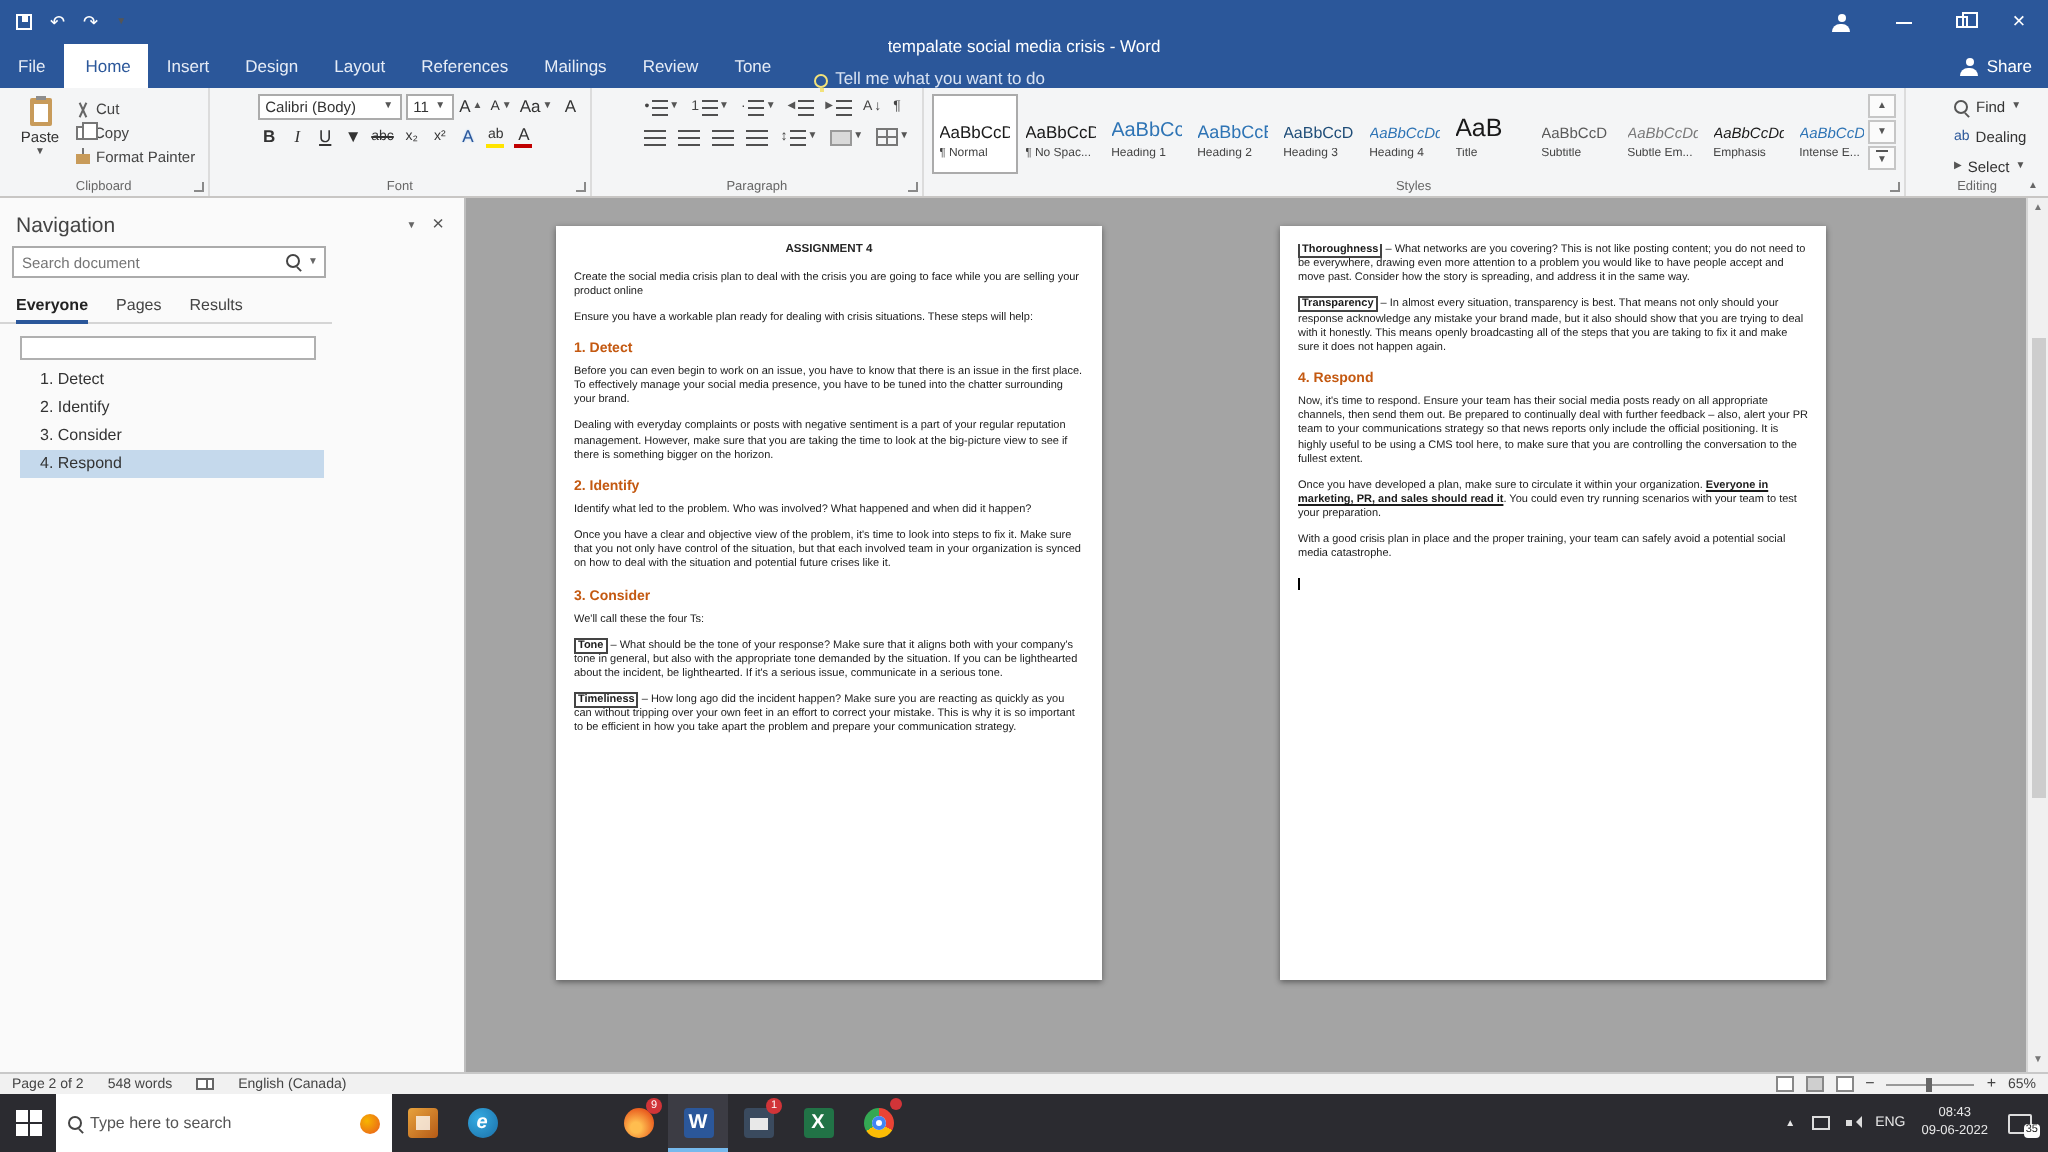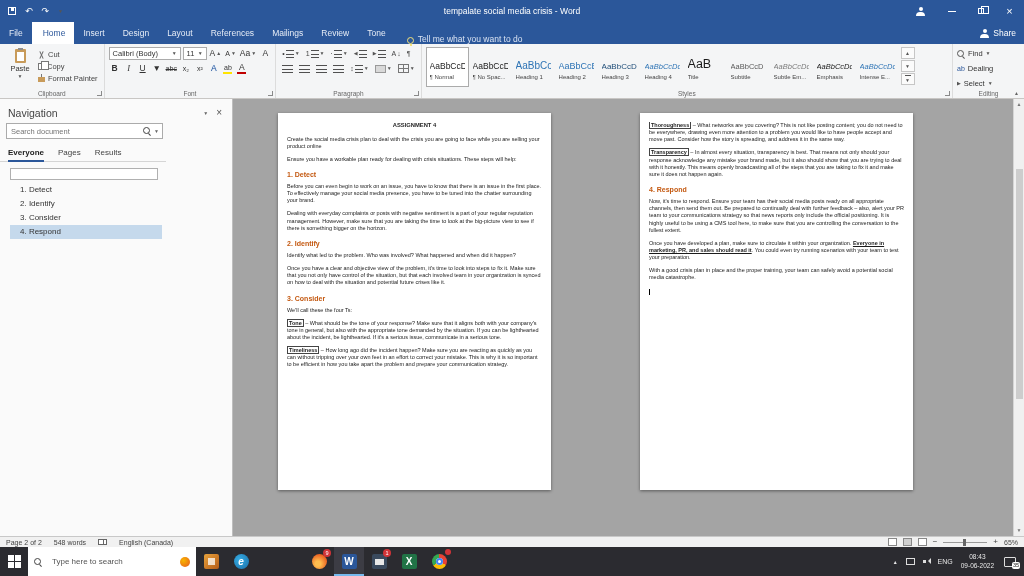--- a/index.html
+++ b/index.html
@@ -5,21 +5,21 @@
   * { margin:0; padding:0; box-sizing:border-box; }
   html,body { width:1024px; height:576px; overflow:hidden; }
   body { font-family:"Liberation Sans","DejaVu Sans",sans-serif; position:relative; background:#A4A4A4; }
 
   
   .titlebar{position:absolute;top:0;left:0;width:100%;height:22px;background:#2B579A;color:#fff;z-index:5;}
   .qat{position:absolute;left:8px;top:0;height:22px;display:flex;align-items:center;gap:9px;}
   .qbtn{font-size:9px;color:#fff;line-height:1;}
   .i-save{width:8px;height:8px;border:1px solid #fff;position:relative;}
   .i-save::after{content:"";position:absolute;top:0;left:2px;width:3px;height:3px;background:#fff;}
-  .wtitle{position:absolute;left:150px;right:150px;top:0;height:22px;line-height:22px;text-align:center;font-size:8.5px;color:#fff;white-space:nowrap;overflow:hidden;}
+  .wtitle{position:absolute;left:150px;right:150px;top:12px;height:22px;line-height:22px;text-align:center;font-size:8.5px;color:#fff;white-space:nowrap;overflow:hidden;}
   .wright{position:absolute;right:0;top:0;height:22px;display:flex;align-items:center;}
   .i-person{width:9px;height:9px;position:relative;margin:0 12px;}
   .i-person::before{content:"";position:absolute;top:0;left:2.5px;width:4px;height:4px;border-radius:50%;background:#fff;}
   .i-person::after{content:"";position:absolute;bottom:0;left:0;width:9px;height:4px;border-radius:4px 4px 0 0;background:#fff;}
   .wbtn{width:29px;height:22px;display:flex;align-items:center;justify-content:center;font-size:11px;color:#fff;}
   .i-min{width:8px;height:1px;background:#fff;display:block;}
   .i-restore{width:6px;height:6px;border:1px solid #fff;position:relative;display:block;}
   .i-restore::before{content:"";position:absolute;top:-3px;left:2px;width:6px;height:6px;border:1px solid #fff;}
 
   
@@ -49,21 +49,21 @@
   .clip-col{display:flex;flex-direction:column;gap:1px;padding:2px 2px;}
   .crow{display:flex;align-items:center;gap:3px;height:11px;font-size:7.5px;color:#444;white-space:nowrap;}
   .i-cut{width:7px;height:8px;position:relative;}
   .i-cut::before,.i-cut::after{content:"";position:absolute;top:0;left:3px;width:1px;height:8px;background:#666;}
   .i-cut::before{transform:rotate(25deg);} .i-cut::after{transform:rotate(-25deg);}
   .i-copy{width:6px;height:7px;border:1px solid #777;background:#fff;position:relative;}
   .i-copy::after{content:"";position:absolute;top:-3px;left:2px;width:6px;height:7px;border:1px solid #777;background:#fff;}
   .i-fp{width:7px;height:5px;background:#C89B5A;position:relative;margin-top:2px;}
   .i-fp::before{content:"";position:absolute;top:-3px;left:3px;width:1px;height:3px;background:#777;}
 
-  .fg{display:flex;flex-direction:column;gap:2px;}
+  .fg{display:flex;flex-direction:column;gap:2px;margin-left:20px;}
   .frow{display:flex;align-items:center;gap:2px;}
   .combo{height:13px;background:#fff;border:1px solid #ABABAB;font-size:7.5px;color:#333;display:flex;align-items:center;justify-content:space-between;padding:0 3px;gap:2px;white-space:nowrap;}
   .combo.name{width:72px;} .combo.size{width:24px;}
   .fbtn{height:13px;min-width:12px;display:flex;align-items:center;justify-content:center;font-size:8.5px;color:#333;padding:0 1px;gap:1px;line-height:1;}
   .fbtn.col{flex-direction:column;gap:0;}
   .bar{display:block;width:9px;height:2px;margin-top:1px;}
   .bar.red{background:#C00000;} .bar.yellow{background:#FFE400;}
   .fb-b{font-weight:bold;} .fb-i{font-style:italic;font-family:"Liberation Serif",serif;} .fb-u{text-decoration:underline;}
   .fb-strike{text-decoration:line-through;font-size:7px;} .fb-small{font-size:7px;}
   .fb-fx{color:#2B579A;text-shadow:0 0 1px #9cc3f0;}
@@ -146,21 +146,21 @@
   .vi.active{background:#CFCFCF;}
   .ztrack{width:44px;height:1px;background:#999;position:relative;}
   .zthumb{position:absolute;left:45%;top:-3px;width:3px;height:7px;background:#666;}
   .zbtn{font-size:8px;color:#444;line-height:1;}
 
   
   .taskbar{position:absolute;left:0;right:0;bottom:0;height:29px;background:#2B2B30;display:flex;align-items:stretch;z-index:5;color:#E8E8E8;}
   .start{width:28px;display:flex;align-items:center;justify-content:center;}
   .winlogo{display:grid;grid-template-columns:6px 6px;grid-template-rows:6px 6px;gap:1px;}
   .winlogo span{background:#fff;}
-  .tsearch{width:168px;background:#fff;display:flex;align-items:center;gap:10px;padding:0 6px;font-size:8px;color:#555;}
+  .tsearch{width:168px;background:#fff;display:flex;align-items:center;gap:3px;padding:0 6px;font-size:8px;color:#555;}
   .i-mag.dark::before{border-color:#444;} .i-mag.dark::after{background:#444;}
   .hl-ic{margin-left:auto;width:10px;height:10px;border-radius:50%;background:radial-gradient(circle at 35% 35%,#F7B500,#E8591D);flex:0 0 auto;}
   .taskbar-apps{display:flex;align-items:stretch;}
   .appbtn{width:30px;display:flex;align-items:center;justify-content:center;position:relative;}
   .appbtn.gap{margin-left:48px;}
   .appbtn.active{background:#3C3C44;box-shadow:inset 0 -2px 0 #76B9ED;}
   .appic{width:15px;height:15px;display:flex;align-items:center;justify-content:center;font-size:10px;font-weight:bold;color:#fff;border-radius:2px;line-height:1;}
   .app-photos{background:linear-gradient(135deg,#E8A33D,#B55A16);position:relative;}
   .app-photos::after{content:"";position:absolute;inset:4px;background:rgba(255,255,255,.75);}
   .app-edge{background:radial-gradient(circle at 35% 35%,#35ABE2,#1B6FA8);border-radius:50%;font-style:italic;}

